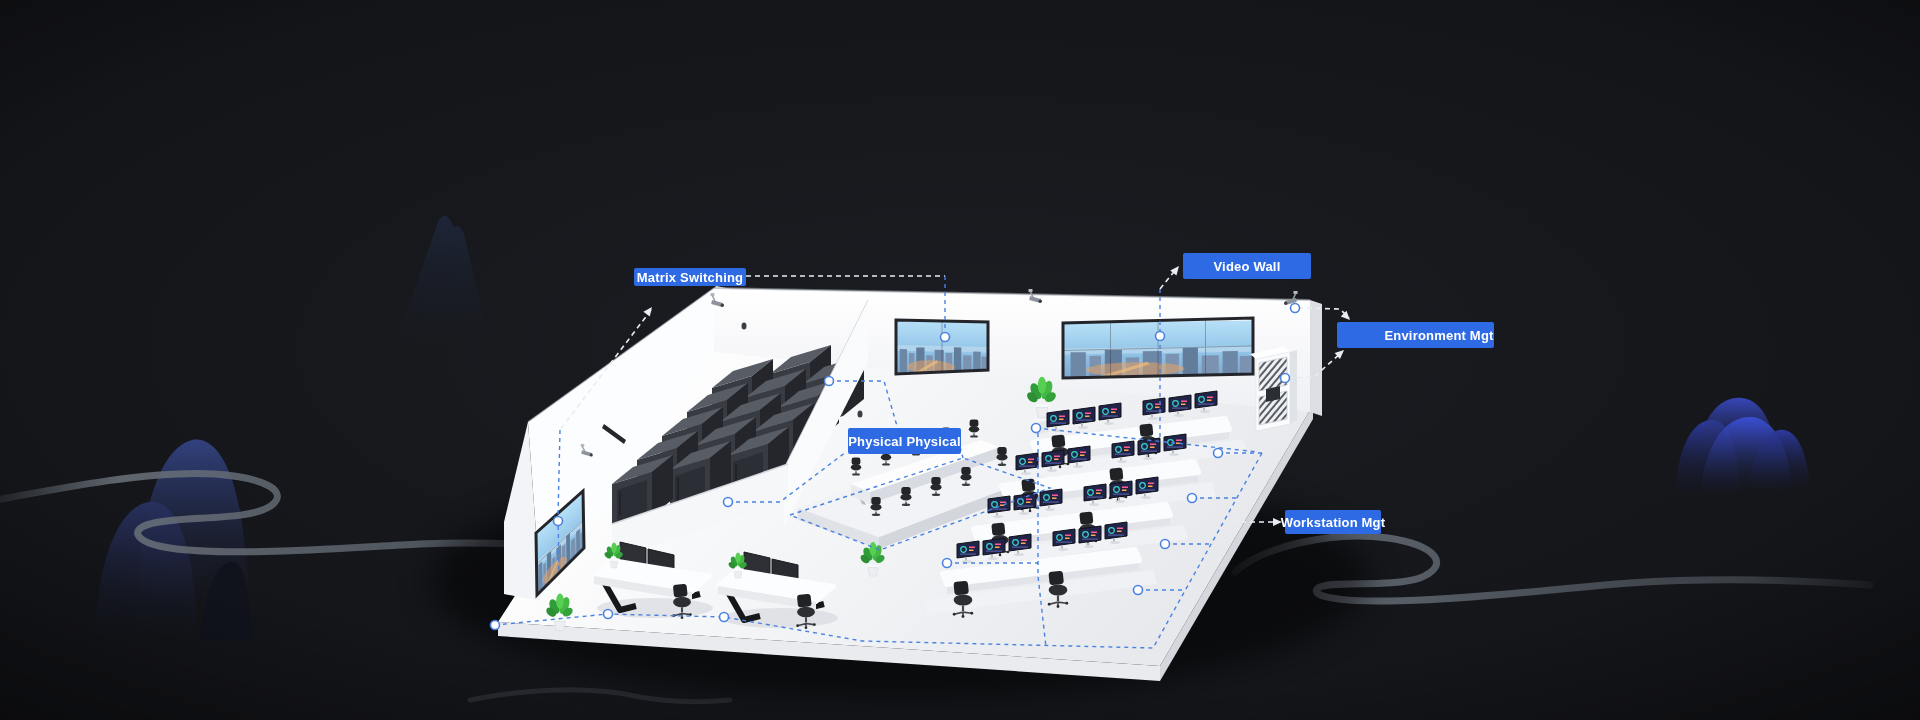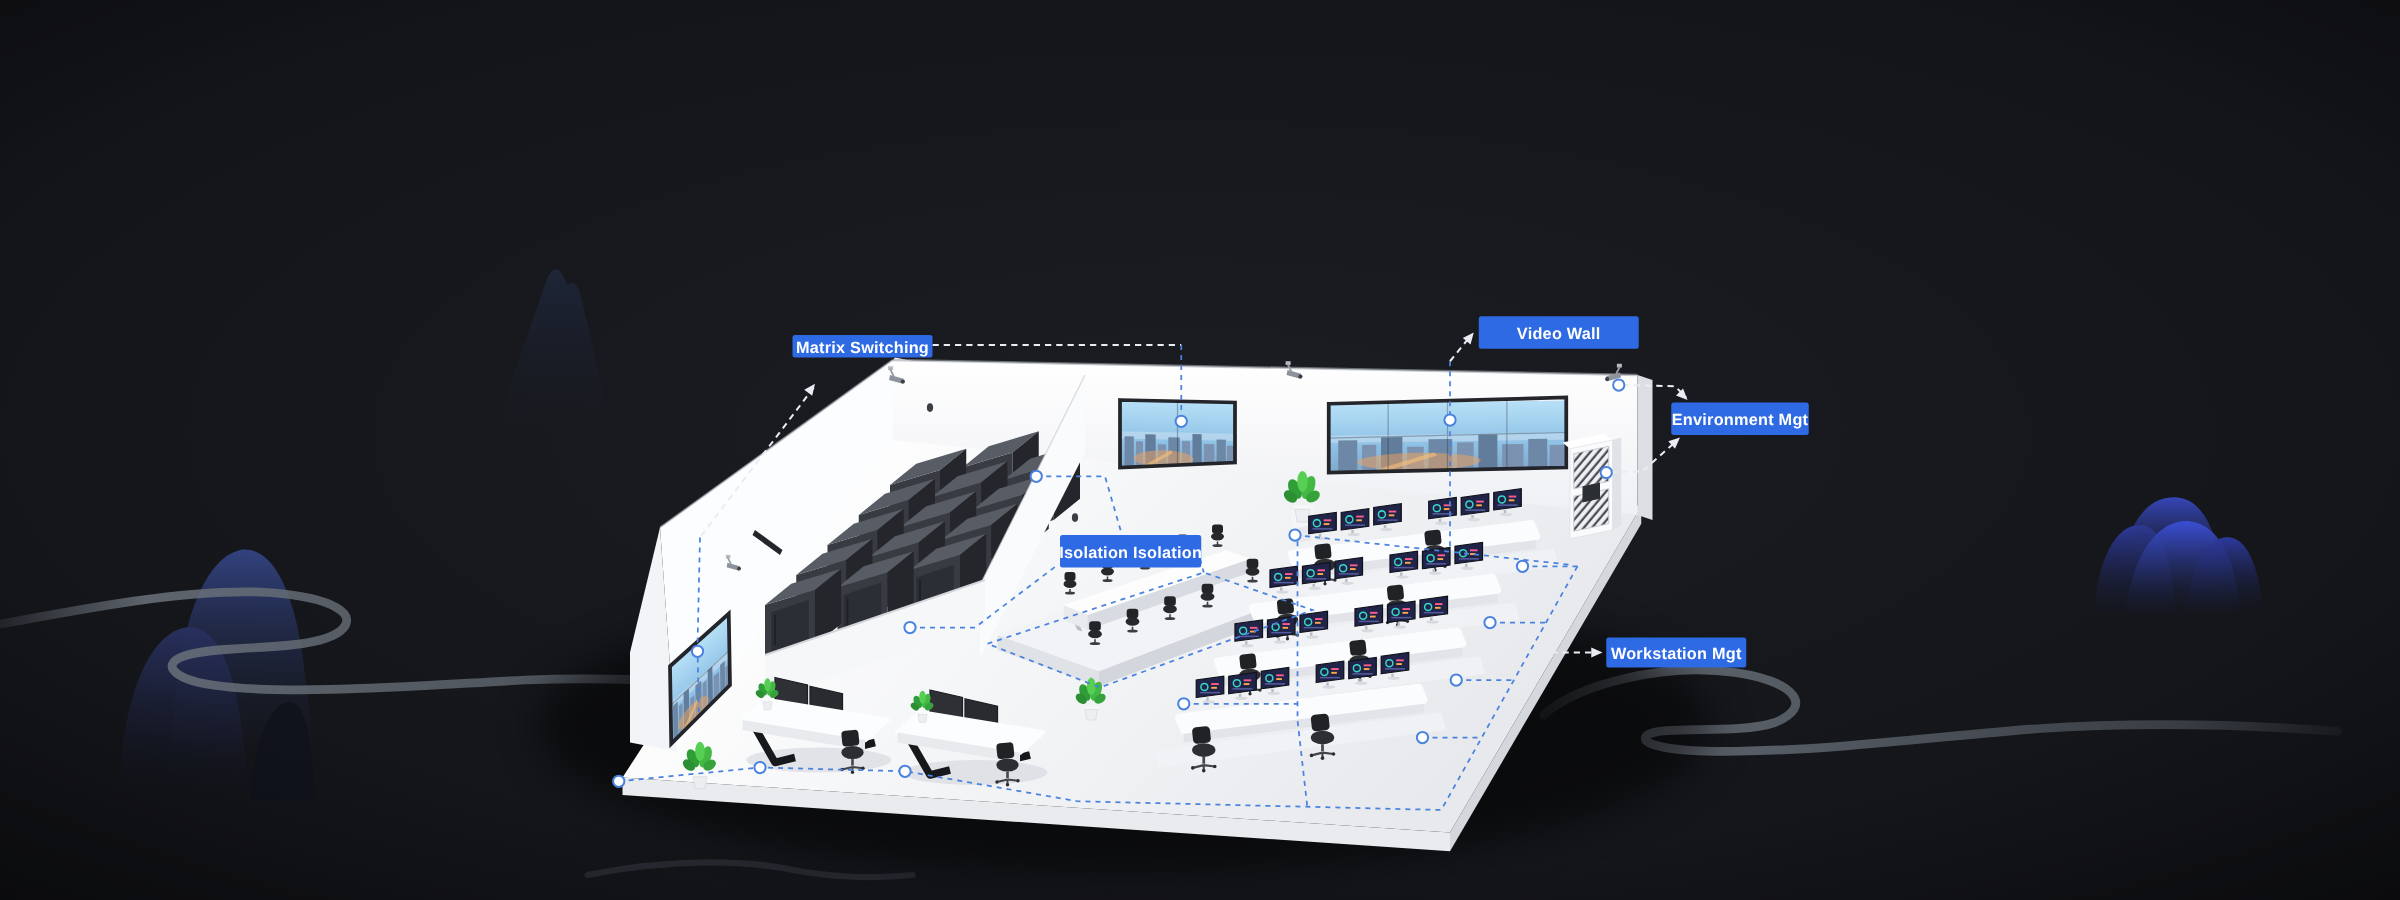--- a/index.html
+++ b/index.html
@@ -10,23 +10,23 @@
   }
   #scene{position:absolute;left:0;top:0;}
   .callout{
     position:absolute;display:flex;align-items:center;justify-content:center;
     background:var(--c-callout-bg,#2e6ae4);color:var(--c-callout-text,#fff);
     font-size:13px;font-weight:700;letter-spacing:.2px;line-height:1;
     border-radius:2px;white-space:nowrap;user-select:none;
   }
   #co-matrix{left:594px;top:268px;width:112px;height:18px;margin-left:40px;}
   #co-video{left:1183px;top:253px;width:128px;height:26px;}
-  #co-env{left:1337px;top:322px;width:110px;height:26px;}
+  #co-env{left:1337px;top:322px;width:110px;height:26px;padding-left:47px;}
   #co-phys{left:848px;top:428px;width:113px;height:26px;}
-  #co-work{left:1285px;top:510px;width:112px;height:24px;}
+  #co-work{left:1285px;top:510px;width:96px;height:24px;}
   .dash-w{stroke:var(--c-connector-white,#e9edf3);stroke-width:1.6;fill:none;stroke-dasharray:5 4;}
   .dash-b{stroke:var(--c-connector-blue,#4a82e0);stroke-width:1.4;fill:none;stroke-dasharray:4 4;}
   .marker{fill:var(--c-marker-fill,#fff);stroke:var(--c-connector-blue,#4a82e0);stroke-width:1.6;}
   .arrowhead{fill:var(--c-connector-white,#e9edf3);}
 </style>
 </head>
 <body>
 
 <svg id="scene" width="1920" height="720" viewBox="0 0 1920 720" xmlns="http://www.w3.org/2000/svg">
   <defs>
@@ -469,14 +469,14 @@
     <circle class="marker" cx="1138" cy="590" r="4.5"></circle>
     <circle class="marker" cx="608" cy="614" r="4.5"></circle>
     <circle class="marker" cx="724" cy="617" r="4.5"></circle>
     <circle class="marker" cx="495" cy="625" r="4.5"></circle>
   </g>
 </svg>
 
 <div class="callout" id="co-matrix">Matrix Switching</div>
 <div class="callout" id="co-video">Video Wall</div>
 <div class="callout" id="co-env">Environment Mgt</div>
-<div class="callout" id="co-phys">Isolation Isolation</div>
+<div class="callout" id="co-phys">Physical Physical</div>
 <div class="callout" id="co-work">Workstation Mgt</div>
 
 </body></html>

